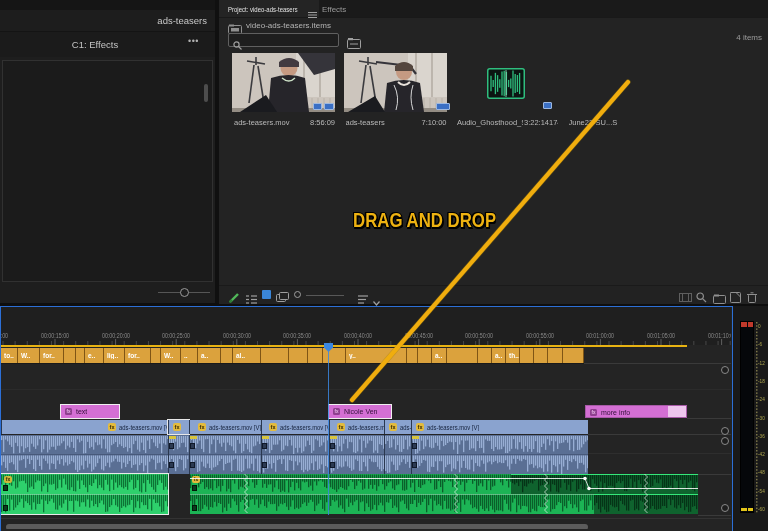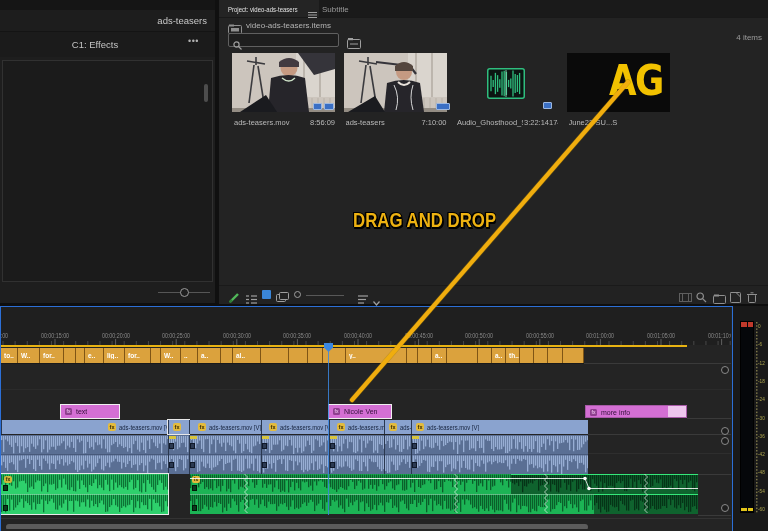--- a/index.html
+++ b/index.html
@@ -30,21 +30,21 @@
       <div class="abs " style="left:0;top:0;width:549px;height:17px;background:#1a1a1a;border-bottom:1px solid #191919;"></div>
       <div class="abs " style="left:0;top:0;width:100px;height:17px;background:#242424;"></div>
       <div class="abs nosel" style="left:9px;top:5px;font-size:7.5px;color:#e3e3e3;transform:scaleX(0.8);transform-origin:left;">Project: video-ads-teasers</div>
       <div class="abs " style="left:89px;top:5px;"><svg width="9" height="8" viewBox="0 0 9 8" xmlns="http://www.w3.org/2000/svg">
           <g stroke="#a0a0a0" stroke-width="1">
             <line x1="0" y1="1.5" x2="9" y2="1.5"></line>
             <line x1="0" y1="4" x2="9" y2="4"></line>
             <line x1="0" y1="6.5" x2="9" y2="6.5"></line>
           </g>
         </svg></div>
-      <div class="abs nosel" style="left:103px;top:4.5px;font-size:8px;color:#9a9a9a;">Subtitle</div>
+      <div class="abs nosel" style="left:103px;top:4.5px;font-size:8px;color:#9a9a9a;">Effects</div>
       <div class="abs " style="left:9px;top:20px;"><svg width="14" height="10" viewBox="0 0 14 10" xmlns="http://www.w3.org/2000/svg">
           <rect x="0.5" y="1.5" width="13" height="8" rx="1" fill="none" stroke="#8f8f8f"></rect>
           <rect x="1" y="0.5" width="5" height="2" fill="#8f8f8f"></rect>
           <rect x="3" y="4" width="8" height="3.5" fill="#8f8f8f"></rect>
         </svg></div>
       <div class="abs nosel" style="left:27px;top:20.5px;font-size:8px;color:#b4b4b4;">video-ads-teasers.items</div>
       <div class="abs " style="left:9px;top:33px;width:111px;height:14px;border:1px solid #606060;border-radius:2px;background:#1e1e1e;box-sizing:border-box;">
         <div class="abs " style="left:4px;top:2px;"><svg width="9" height="9" viewBox="0 0 9 9" xmlns="http://www.w3.org/2000/svg">
             <circle cx="3.5" cy="3.5" r="2.6" fill="none" stroke="#9f9f9f" stroke-width="1.2"></circle>
             <line x1="5.5" y1="5.5" x2="8.5" y2="8.5" stroke="#9f9f9f" stroke-width="1.2"></line>
@@ -143,23 +143,20 @@
             <line x1="28.199999999999996" y1="6.076897995779291" x2="28.199999999999996" y2="24.92310200422071" stroke="#2fbe7e" stroke-width="1.3"></line>
             <line x1="30.399999999999995" y1="7.044949786970392" x2="30.399999999999995" y2="23.955050213029608" stroke="#2fbe7e" stroke-width="1.3"></line>
             <line x1="32.599999999999994" y1="4.916980049340054" x2="32.599999999999994" y2="26.083019950659946" stroke="#2fbe7e" stroke-width="1.3"></line>
             <line x1="19" y1="2" x2="19" y2="29" stroke="#9fe8c8" stroke-width="0.8"></line>
           </svg></div>
         <div class="abs " style="left:88px;top:49px;width:9px;height:7px;background:#3a6fc4;border-radius:1px;border:0.5px solid #9db8e0;box-sizing:border-box;"></div>
         <div class="abs nosel" style="left:2px;top:65px;width:66px;font-size:7.5px;color:#b9b9b9;">Audio_Ghosthood_Si..</div>
         <div class="abs nosel" style="left:69px;top:65px;width:34px;text-align:right;font-size:7.5px;color:#b9b9b9;">3:22:14174</div>
       </div>
       <div class="abs " style="left:347.5px;top:53px;width:112px;height:76px;">
-        <div class="abs " style="left:0;top:0;width:103px;height:59px;background:#0a0a0a;">
-          <div class="abs nosel" style="left:42px;top:6px;font-size:42px;line-height:44px;font-weight:700;color:#f2c200;letter-spacing:-2px;font-family:&quot;DejaVu Sans&quot;,sans-serif;transform:scaleX(0.85);transform-origin:left;">AG</div>
-        </div>
         <div class="abs nosel" style="left:2px;top:65px;width:66px;font-size:7.5px;color:#b9b9b9;">June23-SU...S</div>
       </div>
       <div class="abs " style="left:0;top:285px;width:549px;height:18px;background:#222222;border-top:1px solid #1a1a1a;">
         <div class="abs " style="left:10px;top:3px;"><svg width="11" height="11" viewBox="0 0 11 11" xmlns="http://www.w3.org/2000/svg">
             <line x1="1" y1="10" x2="9" y2="2" stroke="#51b85a" stroke-width="2.4"></line>
             <line x1="0.5" y1="10.5" x2="3" y2="8" stroke="#2d7d36" stroke-width="2"></line>
           </svg></div>
         <div class="abs " style="left:27px;top:4px;"><svg width="11" height="9" viewBox="0 0 11 9" xmlns="http://www.w3.org/2000/svg">
             <g stroke="#9f9f9f" stroke-width="1.2">
               <line x1="0" y1="1" x2="3" y2="1"></line>

